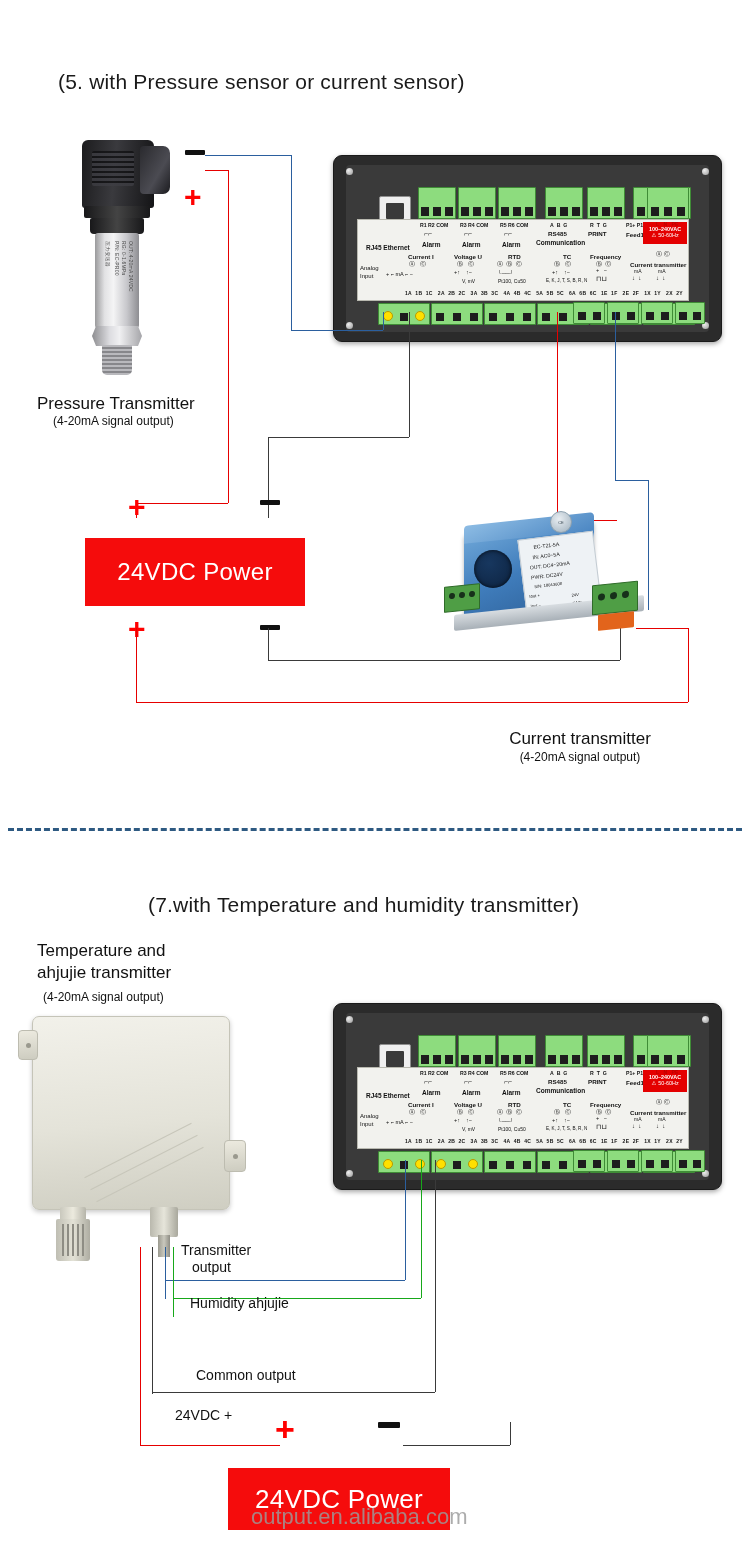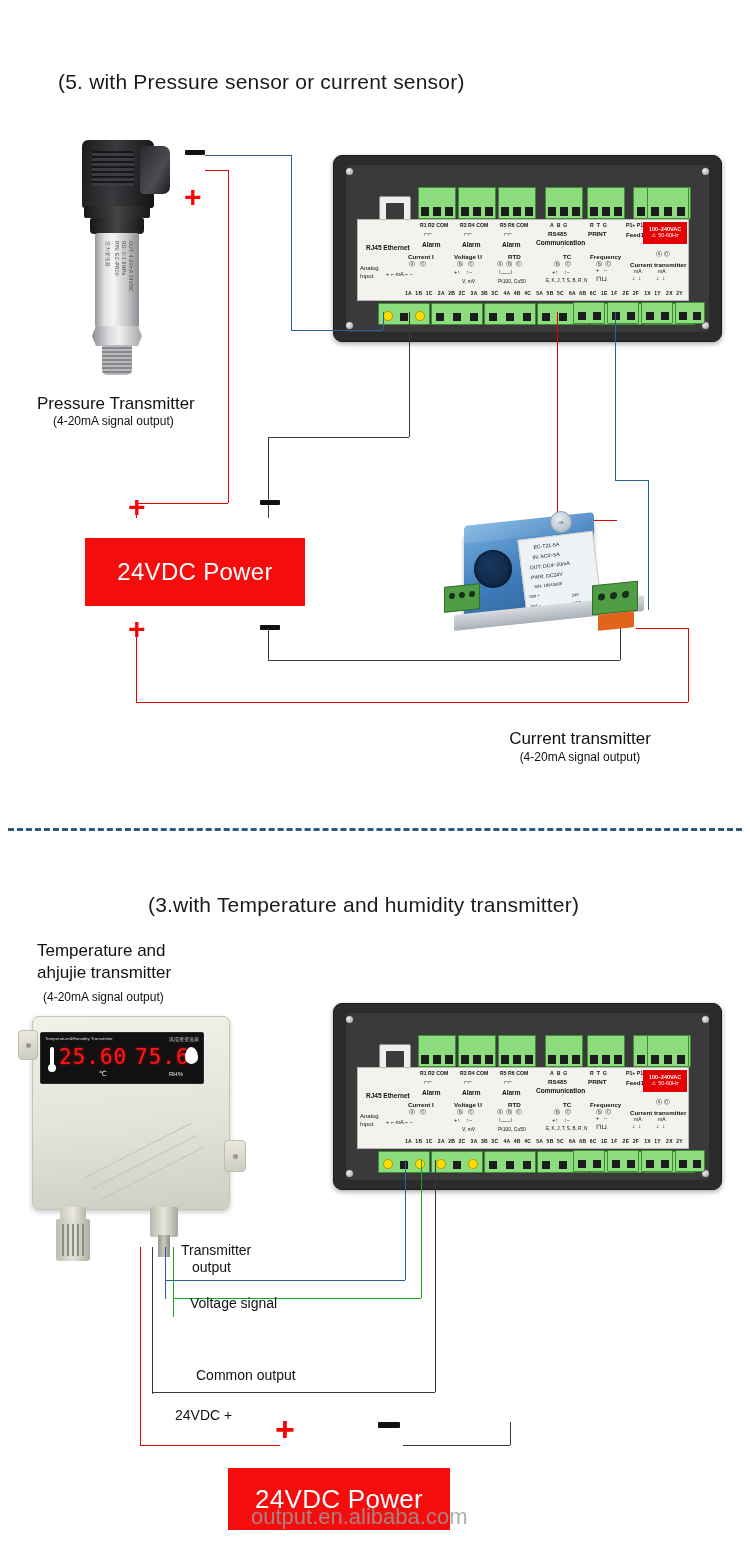--- a/index.html
+++ b/index.html
@@ -422,42 +422,31 @@
     <div class="cp" style="left:29px;top:8px;width:7px;height:7px;"></div>
   </div>
   <div class="ct-orange" style="left:146px;top:108px;width:36px;height:16px;transform:skewY(-6deg);"></div>
 </div>
 
 <div class="abs cap-main cap-center" style="left:440px;top:728px;width:280px;">Current transmitter</div>
 <div class="abs cap-sub cap-center" style="left:440px;top:750px;width:280px;">(4-20mA signal output)</div>
 
 <div class="abs divider" style="left:8px;top:828px;width:734px;"></div>
 
-<div class="abs sec-title" style="left:148px;top:893px;">(3.with Temperature and humidity transmitter)</div>
+<div class="abs sec-title" style="left:148px;top:893px;">(7.with Temperature and humidity transmitter)</div>
 
 <div class="abs cap-main" style="left:37px;top:940px;">Temperature and</div>
 <div class="abs cap-main" style="left:37px;top:962px;">ahjujie transmitter</div>
 <div class="abs cap-sub" style="left:43px;top:990px;">(4-20mA signal output)</div>
 
 <div class="th-wrap" style="left:18px;top:1010px;width:235px;height:250px;">
   <div class="th-body" style="left:14px;top:6px;width:196px;height:192px;"></div>
   <div class="th-ear" style="left:0px;top:20px;width:18px;height:28px;"></div>
   <div class="th-ear" style="left:206px;top:130px;width:20px;height:30px;"></div>
 
-  <div class="th-screen" style="left:22px;top:22px;width:162px;height:50px;">
-    <div class="th-brand" style="left:4px;top:3px;font-size:4.4px;">Temperature&amp;Humidity Transmitter</div>
-    <div class="th-cn" style="right:4px;top:3px;font-size:5px;">温湿度变送器</div>
-    <div class="th-thermo" style="left:9px;top:14px;width:4px;height:20px;"></div>
-    <div class="th-thermo" style="left:7px;top:31px;width:8px;height:8px;border-radius:50%;"></div>
-    <div class="th-digit" style="left:18px;top:12px;font-size:21px;">25.60</div>
-    <div class="th-digit" style="left:94px;top:12px;font-size:21px;">75.6</div>
-    <div class="th-unit" style="left:58px;top:37px;font-size:7px;">℃</div>
-    <div class="th-unit" style="left:128px;top:38px;font-size:6px;">RH%</div>
-    <div class="th-drop" style="left:144px;top:14px;width:13px;height:17px;"></div>
-  </div>
 
   <div class="abs" style="left:60px;top:140px;width:120px;height:1px;background:#c7c6ba;transform:rotate(-27deg);"></div>
   <div class="abs" style="left:66px;top:152px;width:120px;height:1px;background:#c7c6ba;transform:rotate(-27deg);"></div>
   <div class="abs" style="left:72px;top:164px;width:120px;height:1px;background:#c7c6ba;transform:rotate(-27deg);"></div>
 
   <div class="th-probe" style="left:42px;top:197px;width:26px;height:14px;"></div>
   <div class="th-filter" style="left:38px;top:209px;width:34px;height:42px;">
     <div class="th-filter-slots"></div>
   </div>
   <div class="th-gland" style="left:132px;top:197px;width:28px;height:30px;"></div>
@@ -648,21 +637,21 @@
 
 <div class="w wv red" style="left:140px;top:1247px;height:198px;"></div>
 <div class="w wh red" style="left:140px;top:1445px;width:140px;"></div>
 
 <div class="w wh black" style="left:403px;top:1445px;width:107px;"></div>
 <div class="w wv black" style="left:510px;top:1422px;height:23px;"></div>
 <div class="w wh gray" style="left:510px;top:1422px;width:0px;"></div>
 
 <div class="abs cap-sub" style="left:181px;top:1243px;font-size:14px;">Transmitter</div>
 <div class="abs cap-sub" style="left:192px;top:1260px;font-size:14px;">output</div>
-<div class="abs cap-sub" style="left:190px;top:1296px;font-size:14px;">Voltage signal</div>
+<div class="abs cap-sub" style="left:190px;top:1296px;font-size:14px;">Humidity ahjujie</div>
 <div class="abs cap-sub" style="left:196px;top:1368px;font-size:14px;">Common output</div>
 <div class="abs cap-sub" style="left:175px;top:1408px;font-size:14px;">24VDC +</div>
 
 <div class="abs plus" style="left:275px;top:1412px;font-size:34px;">+</div>
 <div class="abs minus" style="left:378px;top:1422px;width:22px;height:6px;"></div>
 
 <div class="abs power-box big" style="left:228px;top:1468px;width:222px;height:62px;">
   <span>24VDC Power</span>
 </div>
 

